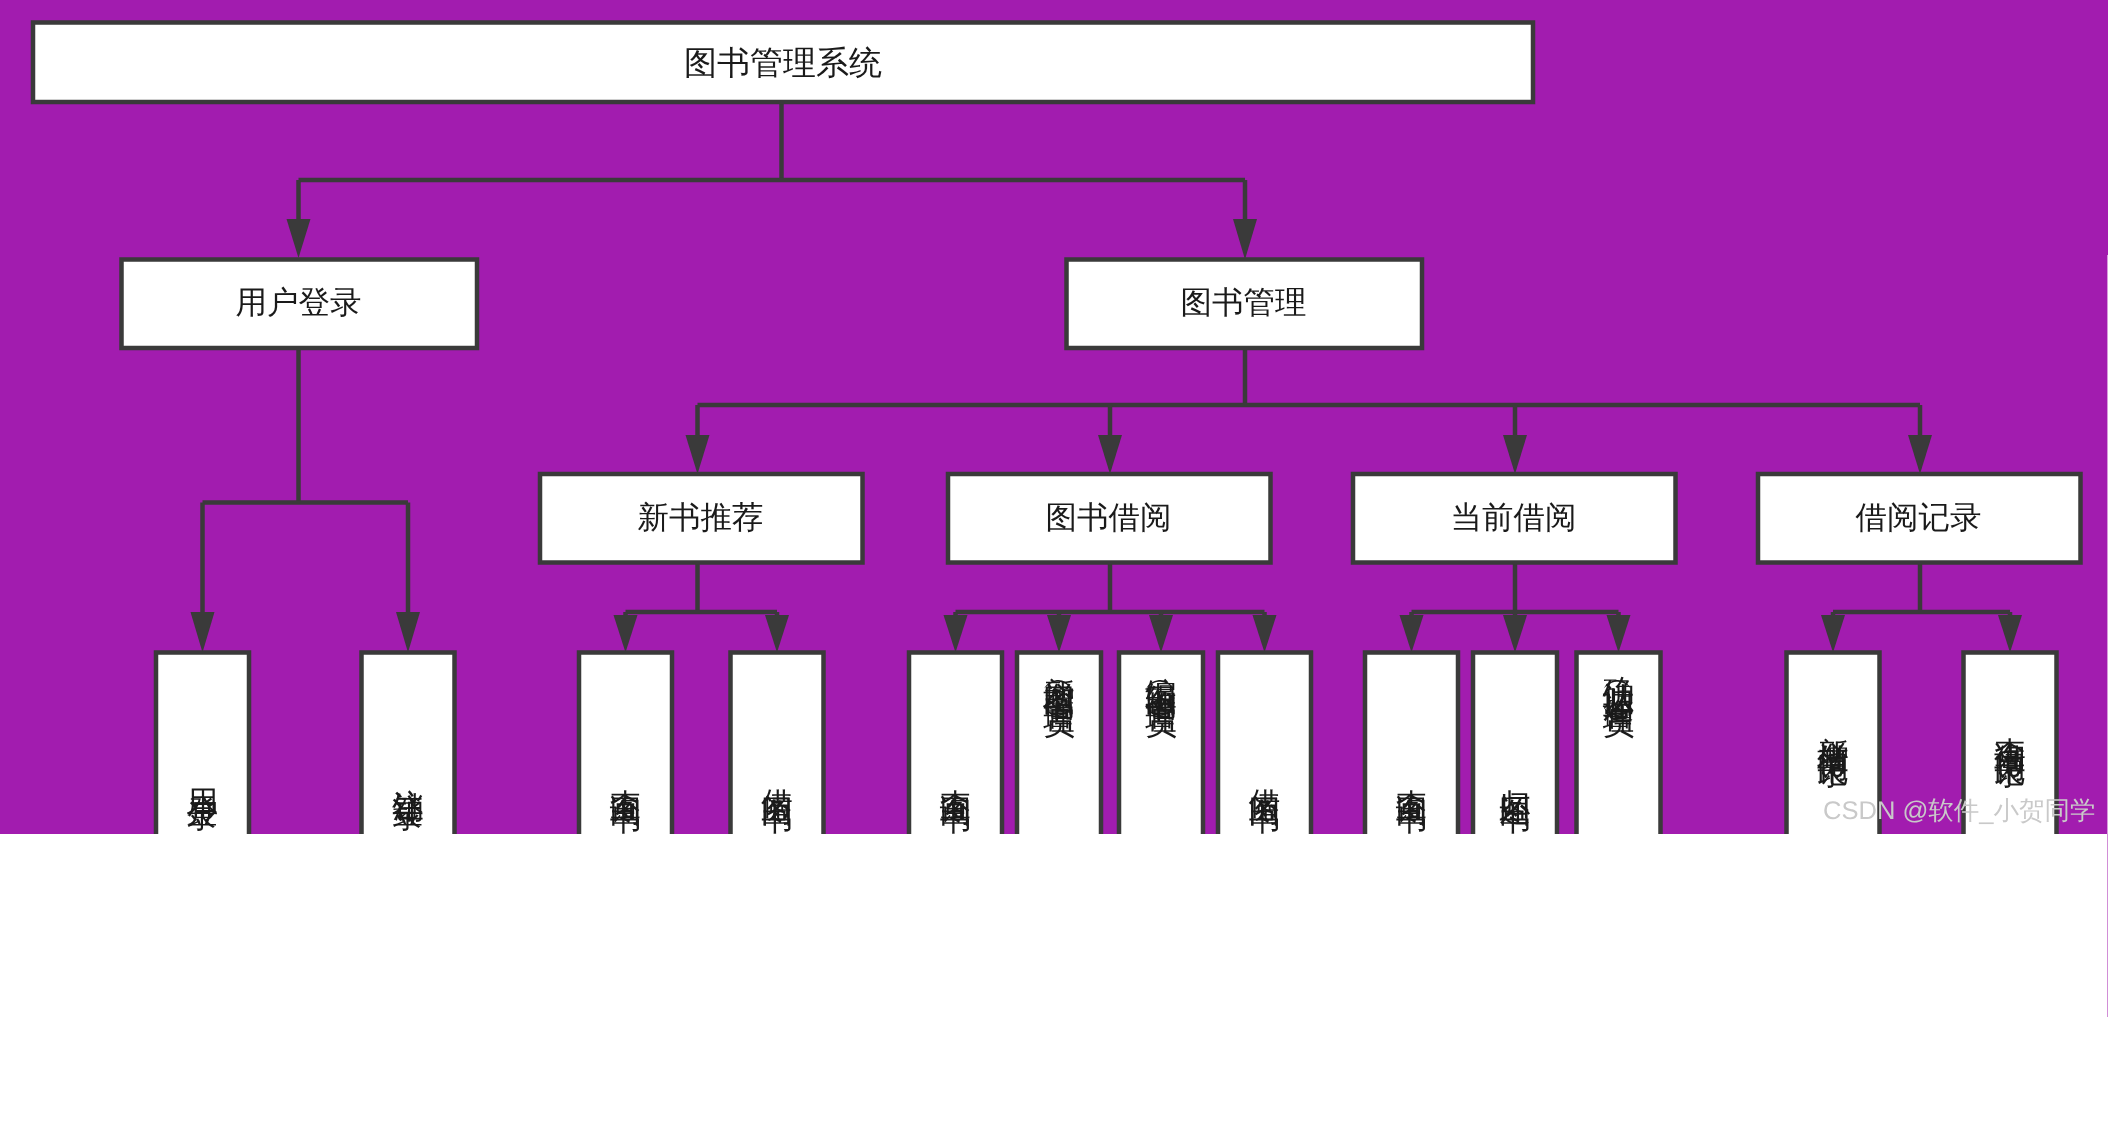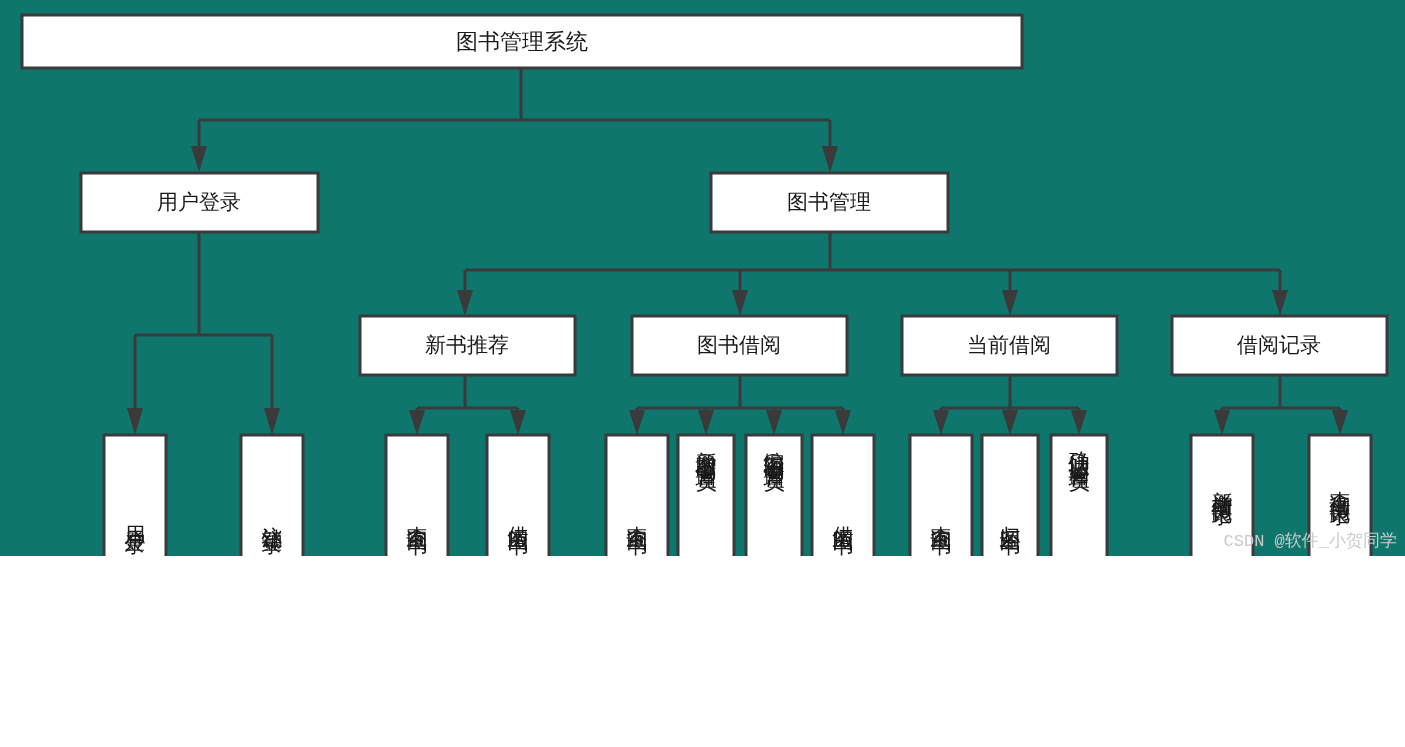--- a/index.html
+++ b/index.html
@@ -7,21 +7,21 @@
     padding: 0;
     background: #ffffff;
   }
   body {
     font-family: "DejaVu Sans", "Liberation Sans", sans-serif;
   }
   #diagram-root {
     position: relative;
     width: 1405px;
     height: 556px;
-    background: #0f766e;
+    background: #a21caf;
     overflow: hidden;
   }
   svg.diagram-canvas {
     position: absolute;
     left: 0;
     top: 0;
     width: 1405px;
     height: 747px;
     display: block;
   }
@@ -55,21 +55,21 @@
     stroke-linecap: butt;
   }
   .arrow-head {
     fill: #3a3a3a;
     stroke: none;
   }
   .watermark {
     position: absolute;
     right: 8px;
     bottom: 4px;
-    font-family: Liberation Mono, monospace;
+    font-family: Liberation Sans, sans-serif;
     font-size: 17px;
     color: #c9c9c9;
     white-space: nowrap;
     pointer-events: none;
     user-select: none;
   }
 </style>
 </head>
 <body>
 

